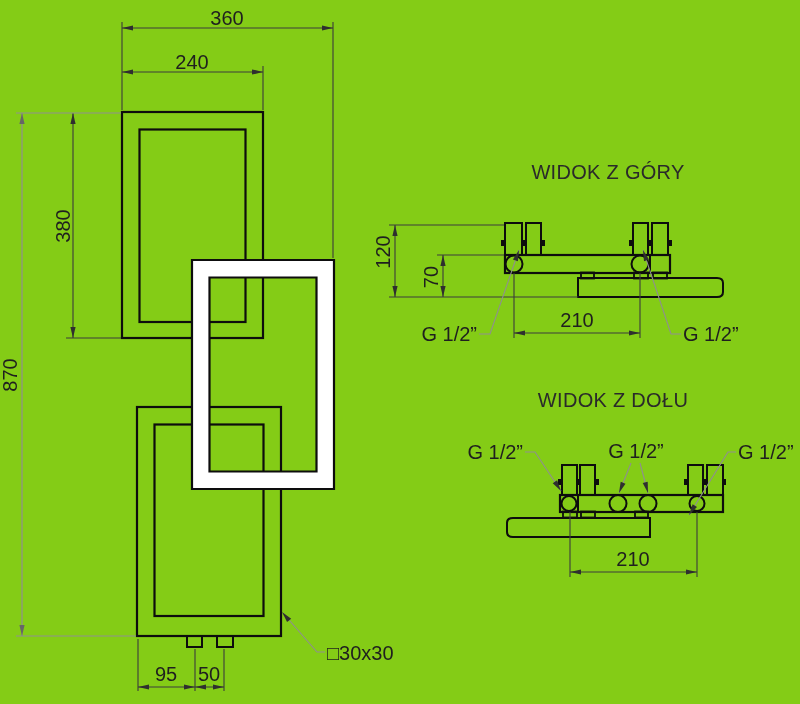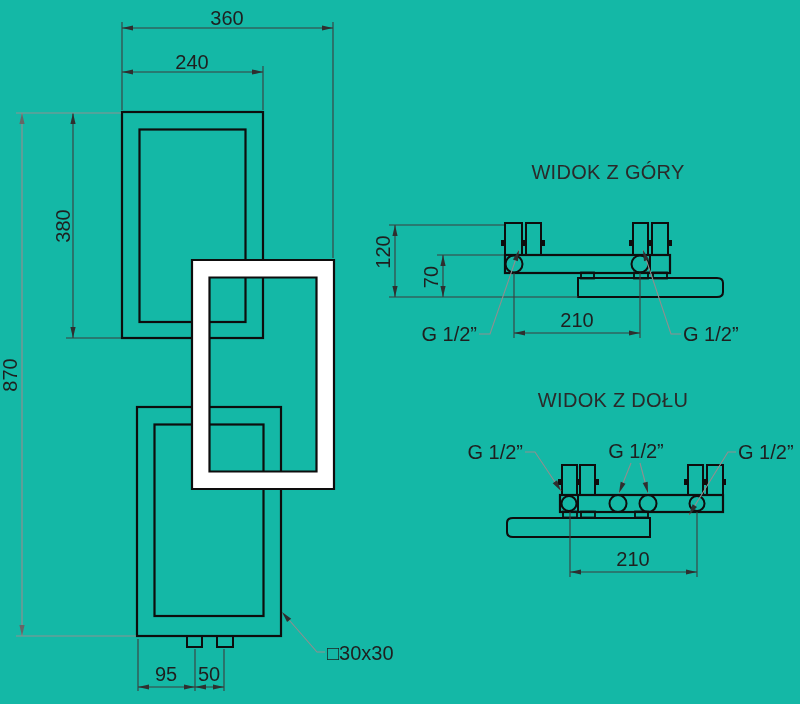--- a/index.html
+++ b/index.html
@@ -1,16 +1,16 @@
 <!DOCTYPE html>
 <html><head>
 <meta charset="utf-8">
 <style>
   html,body { margin:0; padding:0; background:#ffffff; }
-  #stage { position:relative; width:800px; height:704px; background:#14b8a6; overflow:hidden; }
+  #stage { position:relative; width:800px; height:704px; background:#84cc16; overflow:hidden; }
   svg { position:absolute; left:0; top:0; }
   text { font-family:"Liberation Sans", sans-serif; fill:#1f1f1f; }
   .dimtext { font-size:20px; }
   .title { font-size:20px; fill:#2a2a2a; letter-spacing:0.3px; }
   .label { font-size:20px; }
   .outline { fill:none; stroke:#0d0d0d; stroke-width:2.2px; }
   .outline2 { fill:none; stroke:#0d0d0d; stroke-width:2px; }
   .band { fill:#ffffff; fill-rule:evenodd; stroke:#0d0d0d; stroke-width:2.2px; }
   .dim { fill:none; stroke:#3c3c3c; stroke-width:1.1px; }
   .dimg { fill:none; stroke:#8f8f8f; stroke-width:1.2px; }

